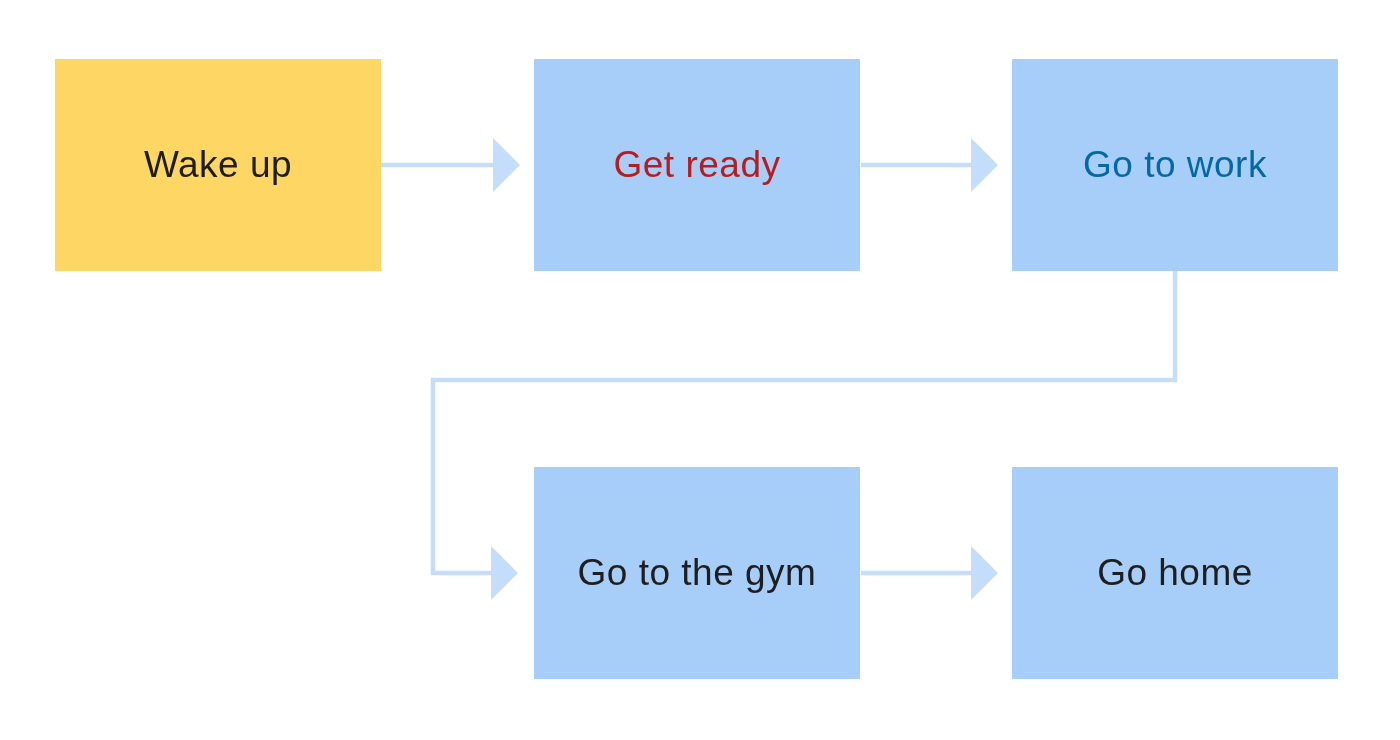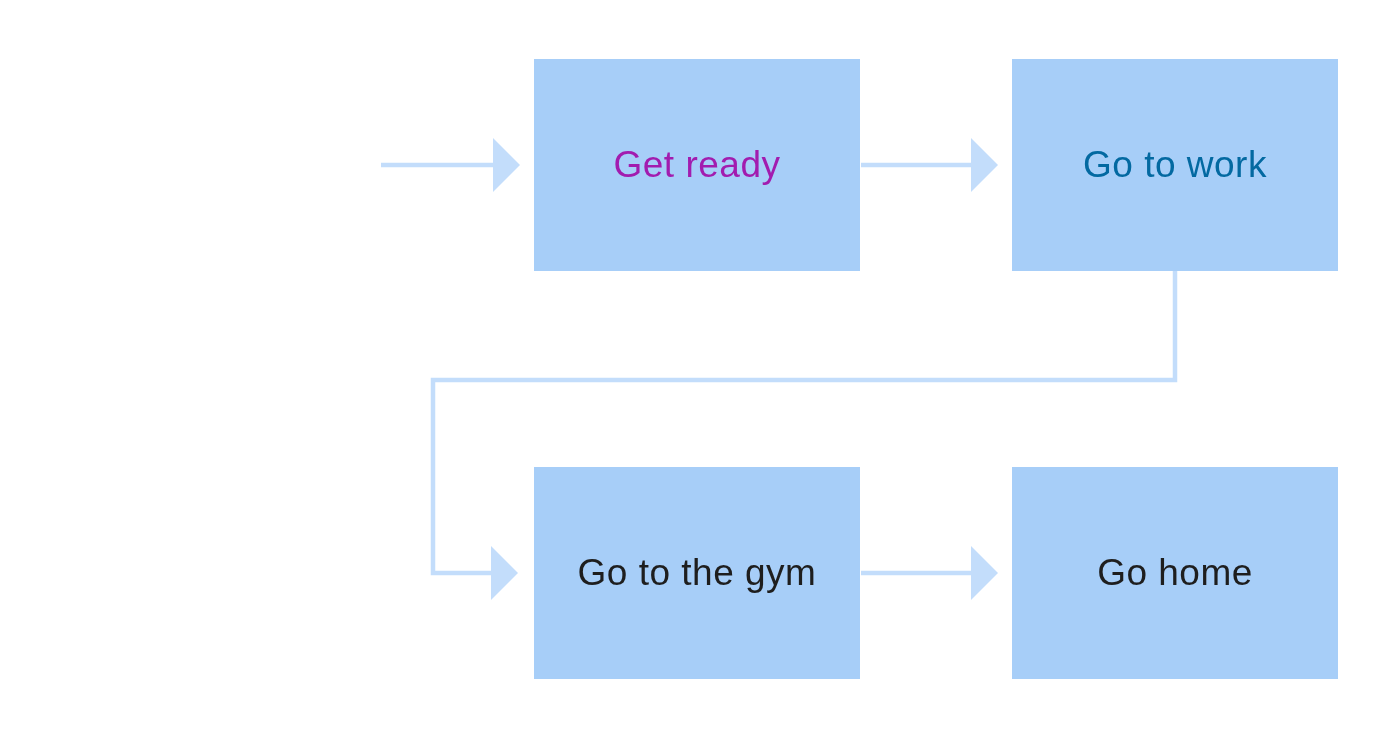--- a/index.html
+++ b/index.html
@@ -55,22 +55,25 @@
       <g>
         <polyline points="1175,271 1175,380 433,380 433,573 492,573" fill="none" stroke="#C3DDFB" stroke-width="4.5" stroke-linejoin="miter"></polyline>
         <polygon points="491,546 518,573 491,600" fill="#C3DDFB"></polygon>
       </g>
       <g>
         <polyline points="861,573 972,573" fill="none" stroke="#C3DDFB" stroke-width="4.5" stroke-linejoin="miter"></polyline>
         <polygon points="971,546 998,573 971,600" fill="#C3DDFB"></polygon>
       </g>
     </svg>
 
+<div class="flow-node" style="left: 55px; top: 59px; width: 326px; height: 212px; background: rgb(253, 214, 99);">
+      <span class="node-label" style="color: rgb(30, 30, 30);">Wake up</span>
+    </div>
     <div class="flow-node" style="left: 534px; top: 59px; width: 326px; height: 212px; background: rgb(167, 206, 248);">
-      <span class="node-label" style="color: #a21caf;">Get ready</span>
+      <span class="node-label" style="color: #b91c1c;">Get ready</span>
     </div>
     <div class="flow-node" style="left: 1012px; top: 59px; width: 326px; height: 212px; background: rgb(167, 206, 248);">
       <span class="node-label" style="color: #0369a1;">Go to work</span>
     </div>
     <div class="flow-node" style="left: 534px; top: 467px; width: 326px; height: 212px; background: rgb(167, 206, 248);">
       <span class="node-label" style="color: rgb(30, 30, 30);">Go to the gym</span>
     </div>
     <div class="flow-node" style="left: 1012px; top: 467px; width: 326px; height: 212px; background: rgb(167, 206, 248);">
       <span class="node-label" style="color: rgb(30, 30, 30);">Go home</span>
     </div>

